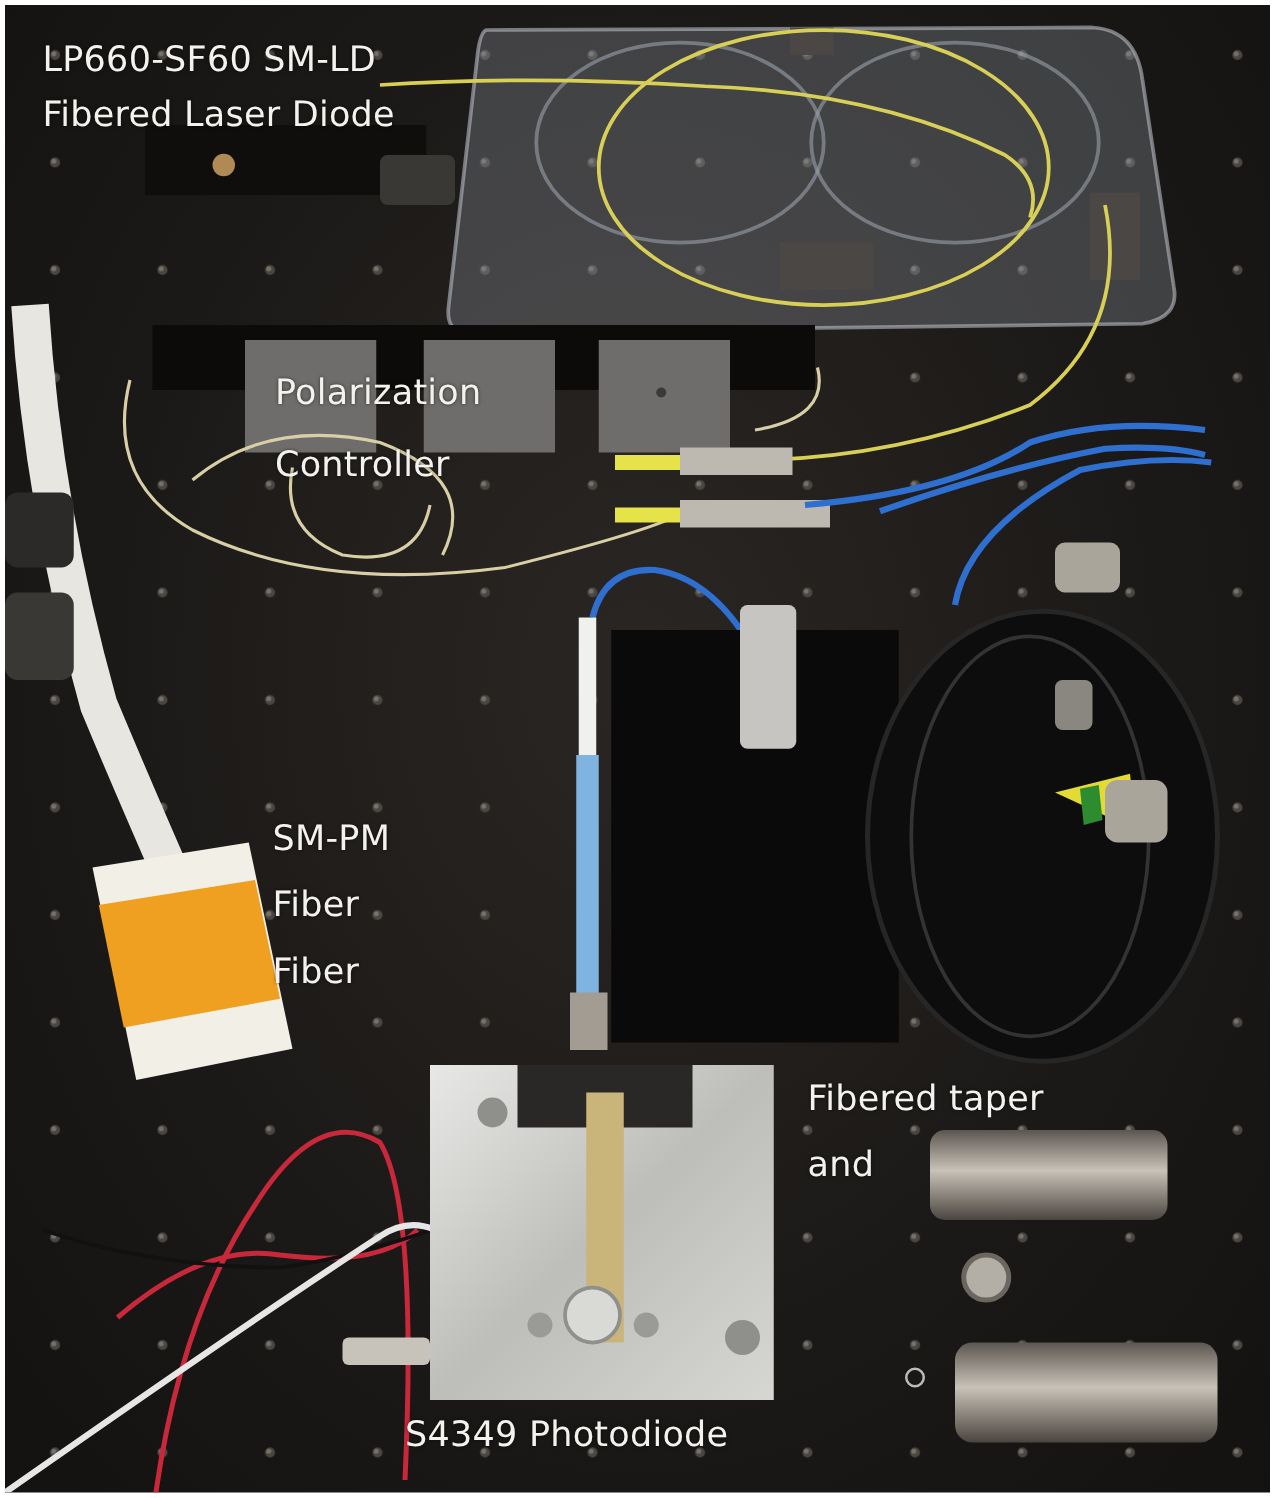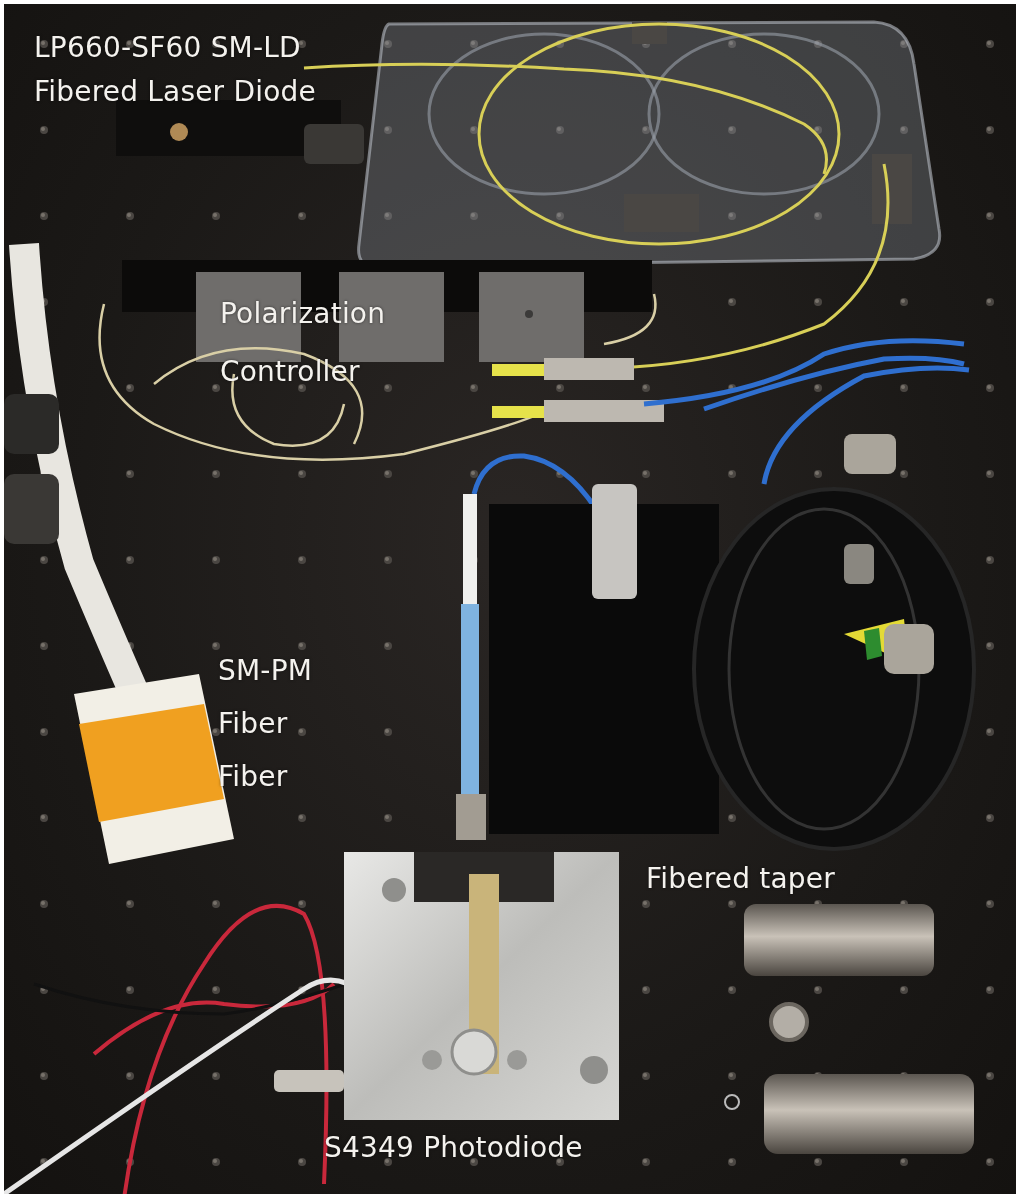--- a/index.html
+++ b/index.html
@@ -150,18 +150,19 @@
   </div>
 
   <div class="label" style="left:214px; top:640px; line-height:53px;">
     <div>SM-PM</div>
     <div>Fiber</div>
     <div>Fiber</div>
   </div>
 
   <div class="label" style="left:642px; top:848px; line-height:53px;">
     <div>Fibered taper</div>
+    <div>and</div>
   </div>
 
   <div class="label" style="left:320px; top:1124px;">
     <div>S4349 Photodiode</div>
   </div>
 </div>
 
 </body></html>

